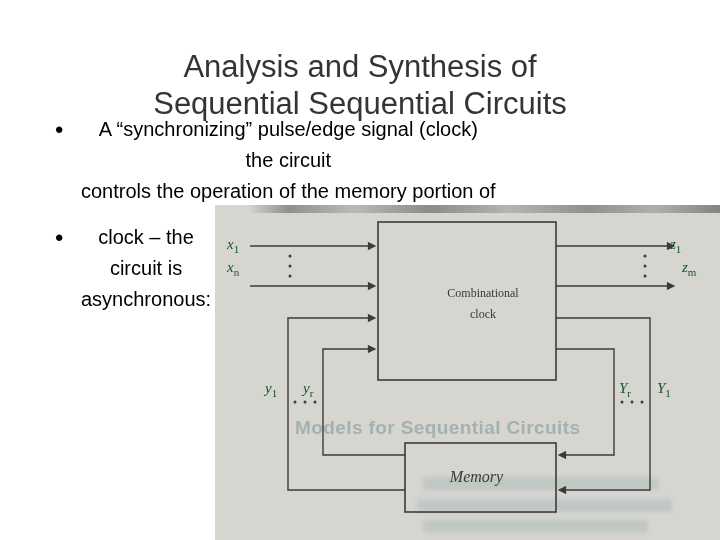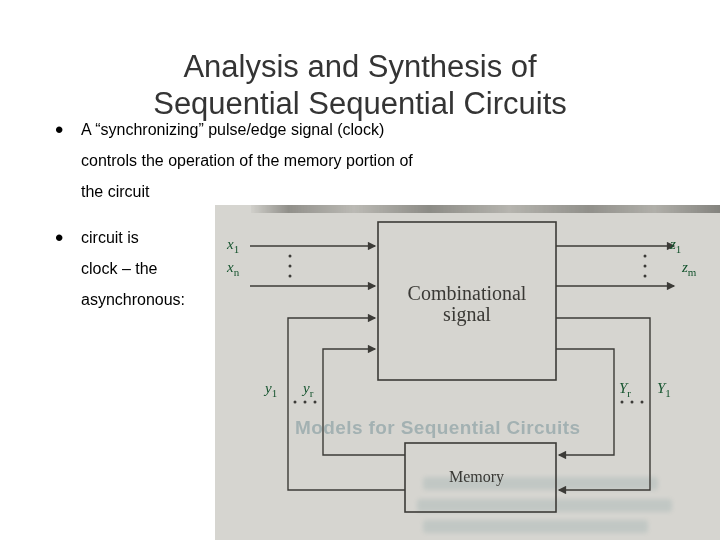--- a/index.html
+++ b/index.html
@@ -6,21 +6,21 @@
   .slide {
     position:relative; width:720px; height:540px; background:#ffffff;
     font-family:"Liberation Sans", sans-serif; overflow:hidden;
   }
   .title {
     position:absolute; top:12px; left:0; right:0; text-align:center;
     font-weight:normal; font-size:31px; line-height:37px; color:#343434;margin-top:36px;
   }
   .bullet { position:absolute; display:flex; color:#000; }
   .bullet .marker { width:26px; font-size:24px; line-height:31px; flex:none; }
-  .bullet .btext { font-size:16px; line-height:31px; }
+  .bullet .btext { font-size:20px; line-height:31px;text-align:center; }
   .b1 { left:55px; top:114px; width:640px; }
   .b2 { left:55px; top:222px; width:220px; }
 
   .diagram {
     position:absolute; left:215px; top:205px; width:505px; height:335px;
     background:#d6d5d0; overflow:hidden;
   }
   .streak {
     position:absolute; left:36px; top:0; width:469px; height:8px;
     background:linear-gradient(90deg,
@@ -49,47 +49,47 @@
     position:absolute; font-family:Liberation Serif, serif;
     font-size:15px; color:#14532d; white-space:nowrap;
   }
   .vlabel i { font-style:italic; }
   .vlabel sub { font-size:11px; }
 
   .boxlabel {
     position:absolute; font-family:"Liberation Serif", serif;
     color:#3a3935; text-align:center;
   }
-  .comb-label { left:163px; top:78px; width:178px; font-size:20px; line-height:21px; }
-  .mem-label  { left:190px; top:263px; width:143px; font-size:16px; }
+  .comb-label { left:163px; top:78px; width:178px; font-size:12px; line-height:21px;padding-left:16px; }
+  .mem-label  { left:190px; top:263px; width:143px; font-size:16px;font-style:italic; }
 </style>
 </head>
 <body>
 
 <div class="slide">
 
   <div class="title">
     <div>Analysis and Synthesis of</div>
     <div>Sequential Sequential Circuits</div>
   </div>
 
   <div class="bullet b1">
     <span class="marker">•</span>
     <div class="btext">
       <div>A “synchronizing” pulse/edge signal (clock)</div>
+      <div>the circuit</div>
       <div>controls the operation of the memory portion of</div>
-      <div>the circuit</div>
     </div>
   </div>
 
   <div class="bullet b2">
     <span class="marker">•</span>
     <div class="btext">
+      <div>clock – the</div>
       <div>circuit is</div>
-      <div>clock – the</div>
       <div>asynchronous:</div>
     </div>
   </div>
 
   <div class="diagram">
 
     <div class="ghost-title">Models for Sequential Circuits</div>
     <div class="ghost-bar gb1"></div>
     <div class="ghost-bar gb2"></div>
     <div class="ghost-bar gb3"></div>
@@ -138,18 +138,18 @@
     <span class="vlabel" style="left:12px; top:54px"><i>x</i><sub>n</sub></span>
     <span class="vlabel" style="left:455px; top:31px"><i>z</i><sub>1</sub></span>
     <span class="vlabel" style="left:467px; top:54px"><i>z</i><sub>m</sub></span>
     <span class="vlabel" style="left:50px; top:175px"><i>y</i><sub>1</sub></span>
     <span class="vlabel" style="left:88px; top:175px"><i>y</i><sub>r</sub></span>
     <span class="vlabel" style="left:404px; top:175px"><i>Y</i><sub>r</sub></span>
     <span class="vlabel" style="left:442px; top:175px"><i>Y</i><sub>1</sub></span>
 
     <div class="boxlabel comb-label">
       <div>Combinational</div>
-      <div>signal</div>
+      <div>clock</div>
     </div>
     <div class="boxlabel mem-label">Memory</div>
 
   </div>
 </div>
 
 </body></html>

